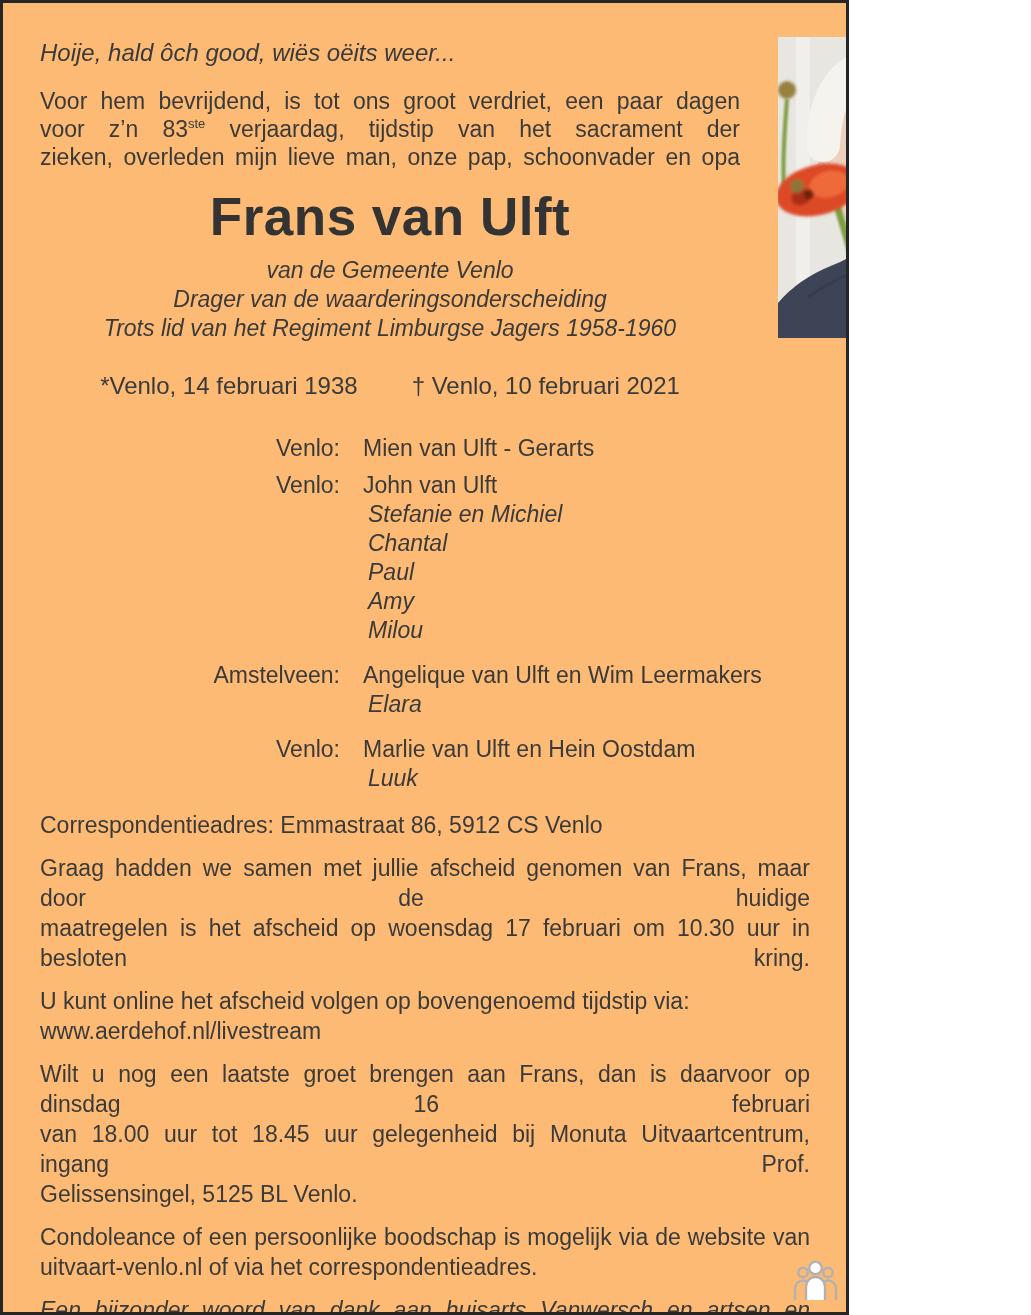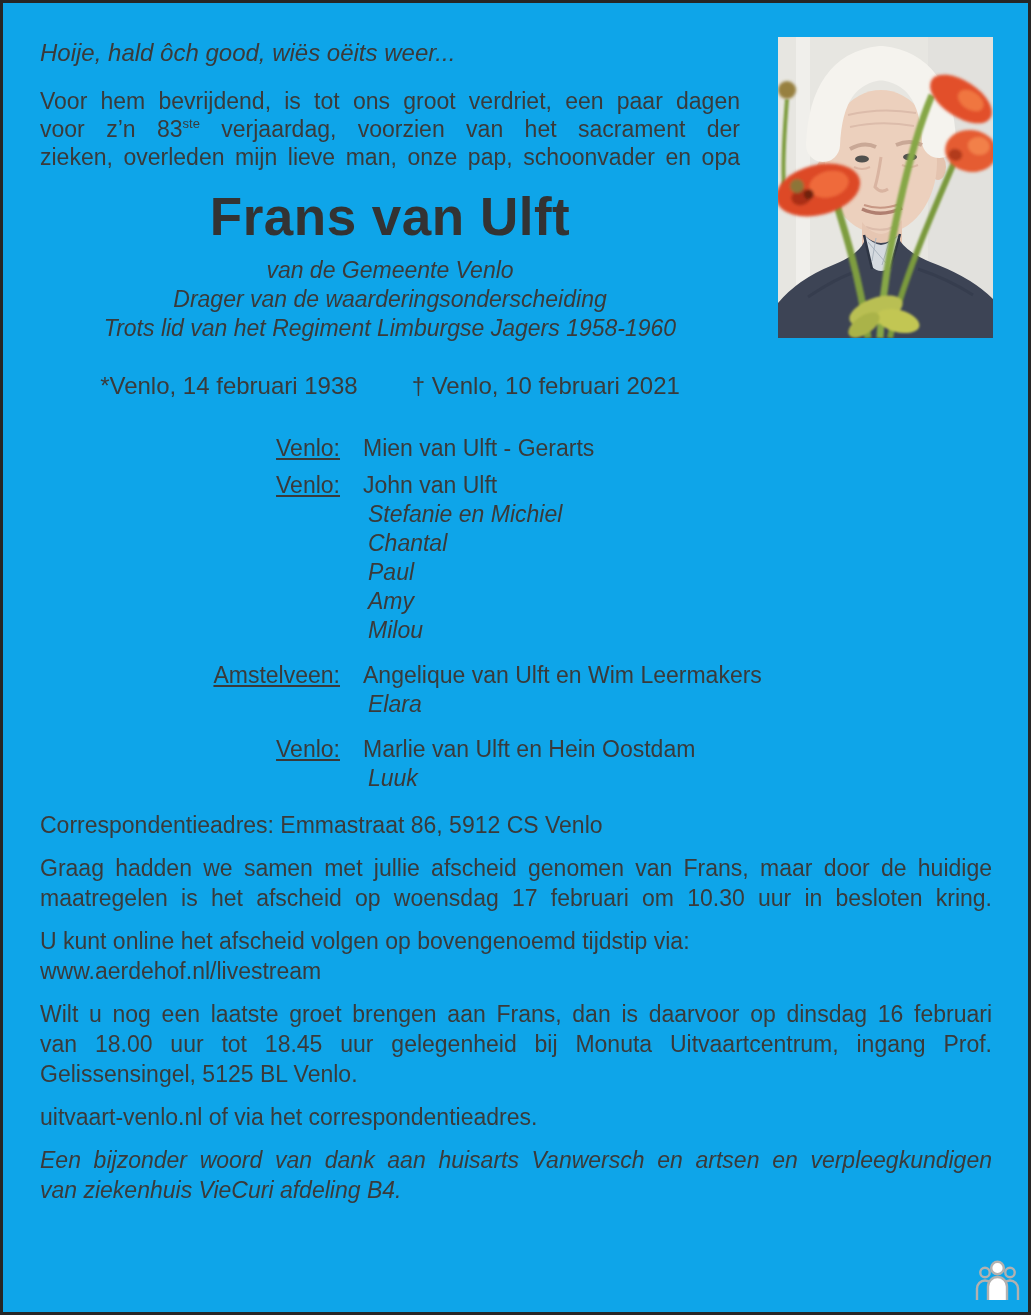--- a/index.html
+++ b/index.html
@@ -1,21 +1,21 @@
 <!DOCTYPE html>
 <html lang="nl"><head>
 <meta charset="utf-8">
 <style>
   * { box-sizing: border-box; }
   html,body { margin:0; padding:0; background:#ffffff; }
   .page {
     position: relative;
-    width: 1031px; height: 1315px;
+    width: 849px; height: 1315px;
     border: 3px solid #262626;
-    background: #0ea5e9;
+    background: #fdba74;
     color: #3a3a3a;
     font-family: "Liberation Sans", sans-serif;
     font-size: 23px; line-height: 29px;
     padding: 27px 36px 0 37px;
     overflow: hidden;
   }
   .italic { font-style: italic; }
   .narrow { width: 700px; }
   .opening { margin: 8px 0 0; font-size: 24px; }
   .para { margin: 13px 0 0; line-height: 30px; }
@@ -26,21 +26,21 @@
   h1.name {
     width: 700px; margin: 22px 0 0; text-align: center;
     font-size: 53px; line-height: 47px; font-weight: 700;
     color: #333333; letter-spacing: .5px;
   }
   .honors { margin-top: 16px; text-align: center; font-style: italic; line-height: 29px; }
   .dates { margin-top: 28px; width: 700px; display: flex; justify-content: center; gap: 54px; font-size: 24px; }
   .family { margin-top: 34px; }
   .frow { display: flex; line-height: 29px; margin-bottom: 8px; }
   .frow.gap { margin-top: 16px; }
-  .place { flex: none; width: 300px; text-align: right; text-decoration: underline; }
+  .place { flex: none; width: 300px; text-align: right; }
   .fnames { margin-left: 23px; }
   .child { font-style: italic; padding-left: 5px; }
   .correspondence { margin-top: 17px; }
   .photo { position: absolute; left: 775px; top: 34px; width: 215px; height: 301px; }
   .photo svg { display: block; }
   .logo { position: absolute; right: 8px; bottom: 10px; width: 46px; height: 42px; }
 </style>
 </head>
 <body>
 
@@ -113,21 +113,21 @@
         <circle cx="9" cy="53" r="9" fill="#97803f"></circle>
         <circle cx="19" cy="149" r="7" fill="#8d7438"></circle>
       </g>
     </svg>
   </div>
 
   <p class="opening italic">Hoije, hald ôch good, wiës oëits weer...</p>
 
   <div class="narrow intro">
     <div class="fill">Voor hem bevrijdend, is tot ons groot verdriet, een paar dagen</div>
-    <div class="fill"><span>voor z’n 83</span><sup class="ord">ste</sup><span> verjaardag, voorzien van het sacrament der</span></div>
+    <div class="fill"><span>voor z’n 83</span><sup class="ord">ste</sup><span> verjaardag, tijdstip van het sacrament der</span></div>
     <div class="fill">zieken, overleden mijn lieve man, onze pap, schoonvader en opa</div>
   </div>
 
   <h1 class="name">Frans van Ulft</h1>
 
   <div class="narrow honors">
     <div>van de Gemeente Venlo</div>
     <div>Drager van de waarderingsonderscheiding</div>
     <div>Trots lid van het Regiment Limburgse Jagers 1958-1960</div>
   </div>
@@ -181,20 +181,21 @@
     <div>www.aerdehof.nl/livestream</div>
   </div>
 
   <div class="para">
     <div class="fill">Wilt u nog een laatste groet brengen aan Frans, dan is daarvoor op dinsdag 16 februari</div>
     <div class="fill">van 18.00 uur tot 18.45 uur gelegenheid bij Monuta Uitvaartcentrum, ingang Prof.</div>
     <div>Gelissensingel, 5125 BL Venlo.</div>
   </div>
 
   <div class="para">
+    <div class="fill">Condoleance of een persoonlijke boodschap is mogelijk via de website van</div>
     <div>uitvaart-venlo.nl of via het correspondentieadres.</div>
   </div>
 
   <div class="para italic">
     <div class="fill">Een bijzonder woord van dank aan huisarts Vanwersch en artsen en verpleegkundigen</div>
     <div>van ziekenhuis VieCuri afdeling B4.</div>
   </div>
 
   <div class="logo">
     <svg width="46" height="42" viewBox="0 0 46 42" xmlns="http://www.w3.org/2000/svg">

